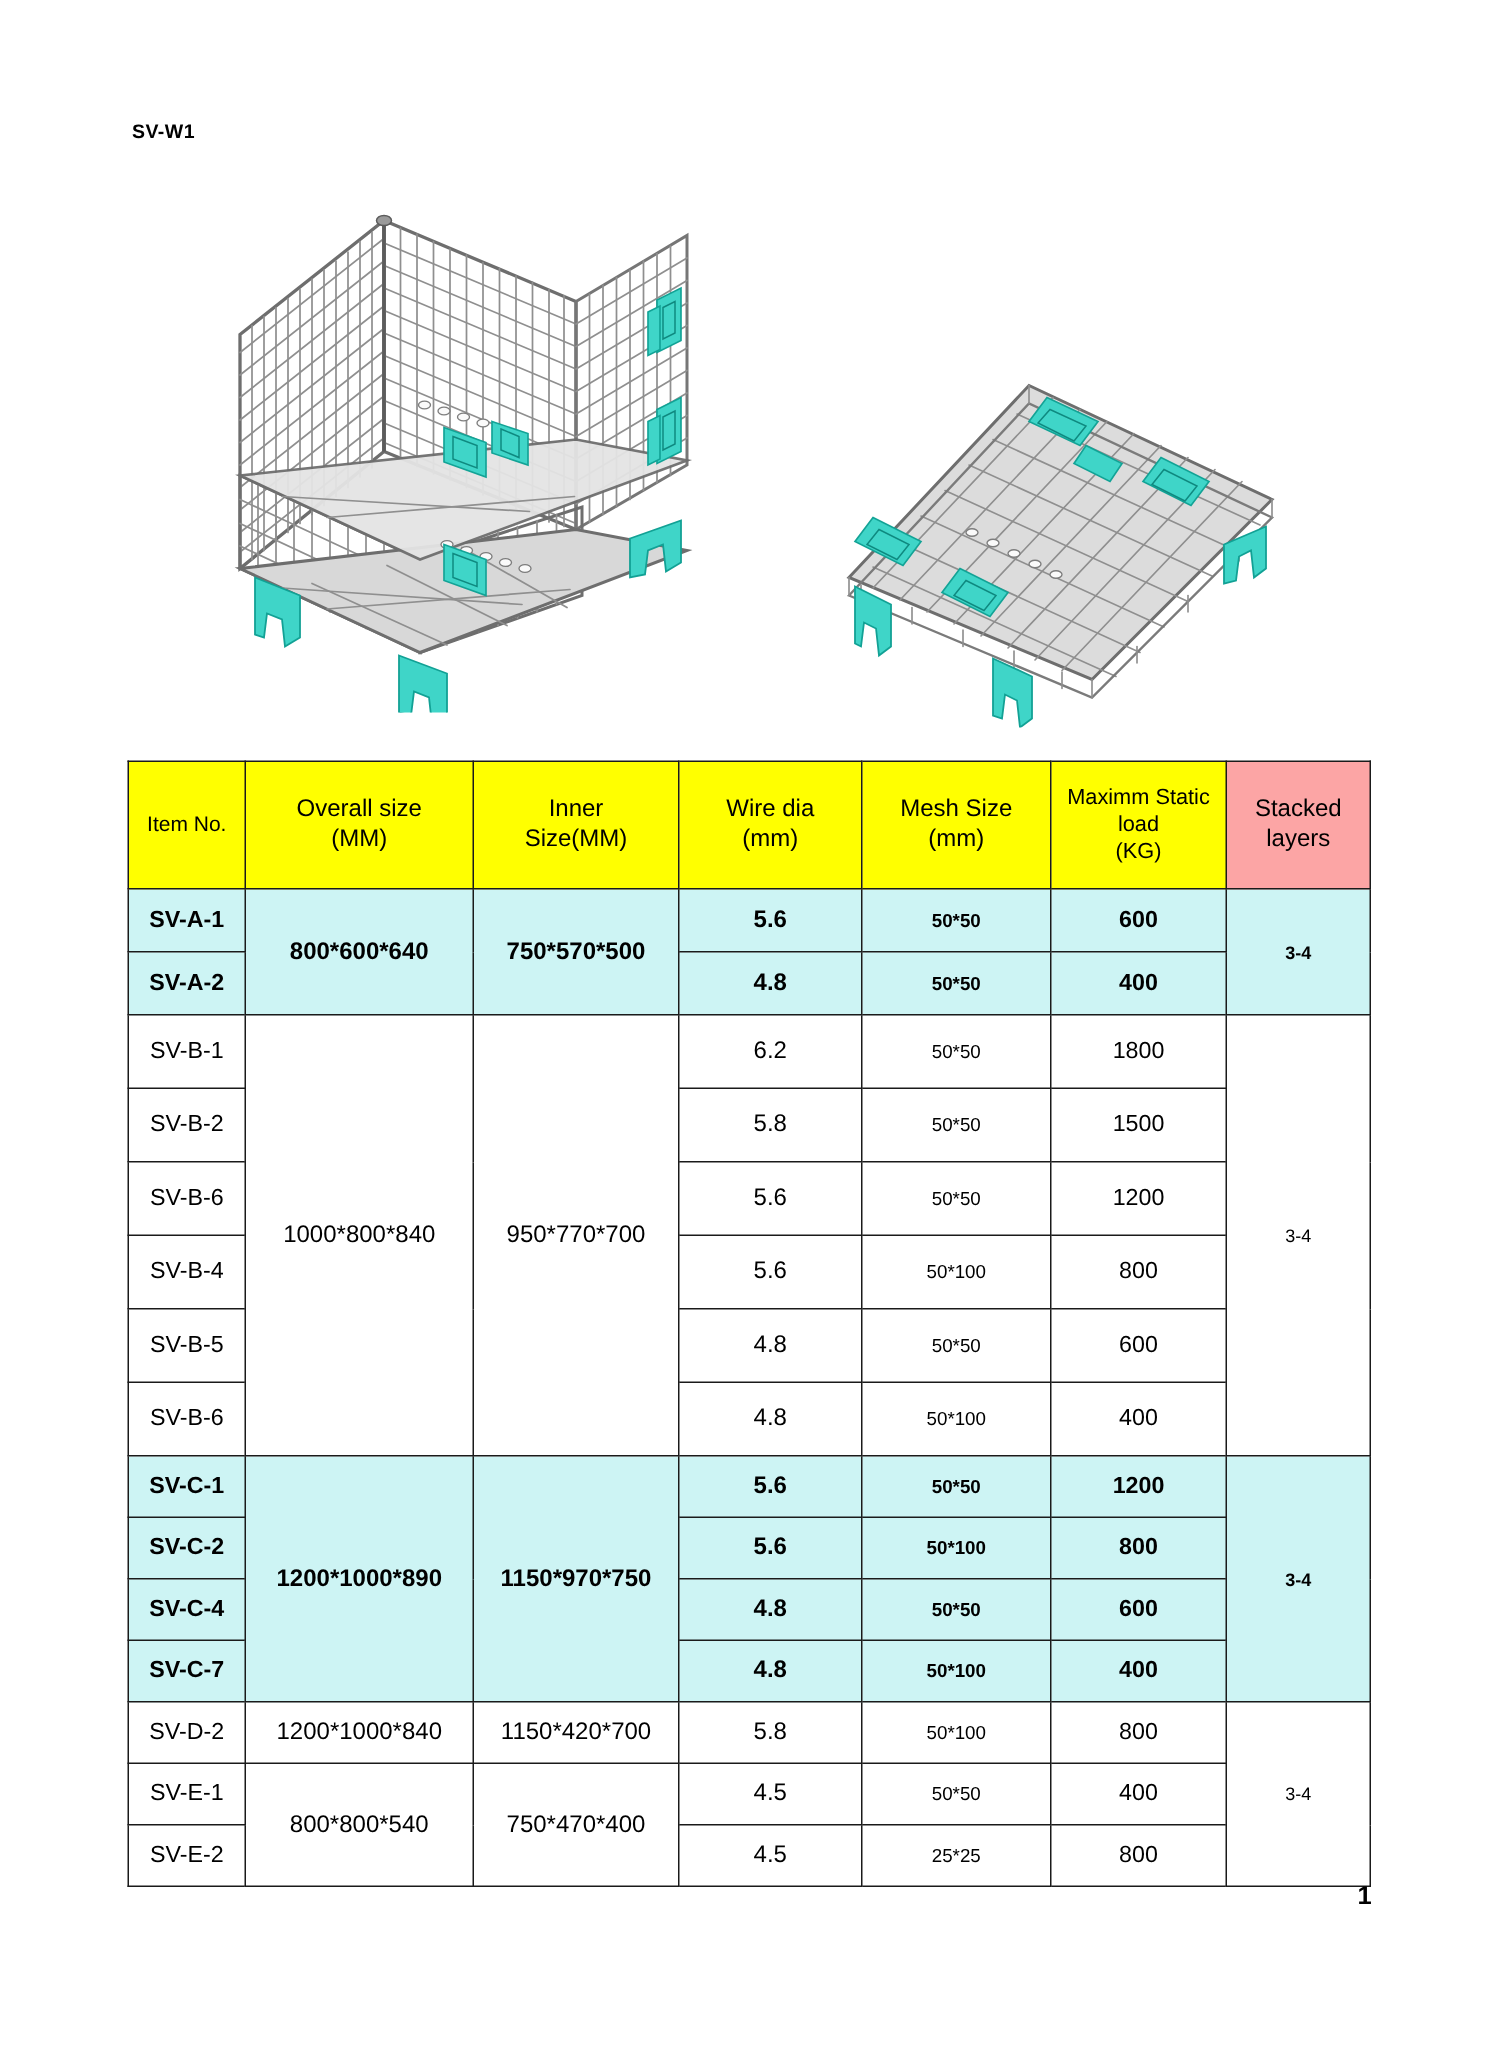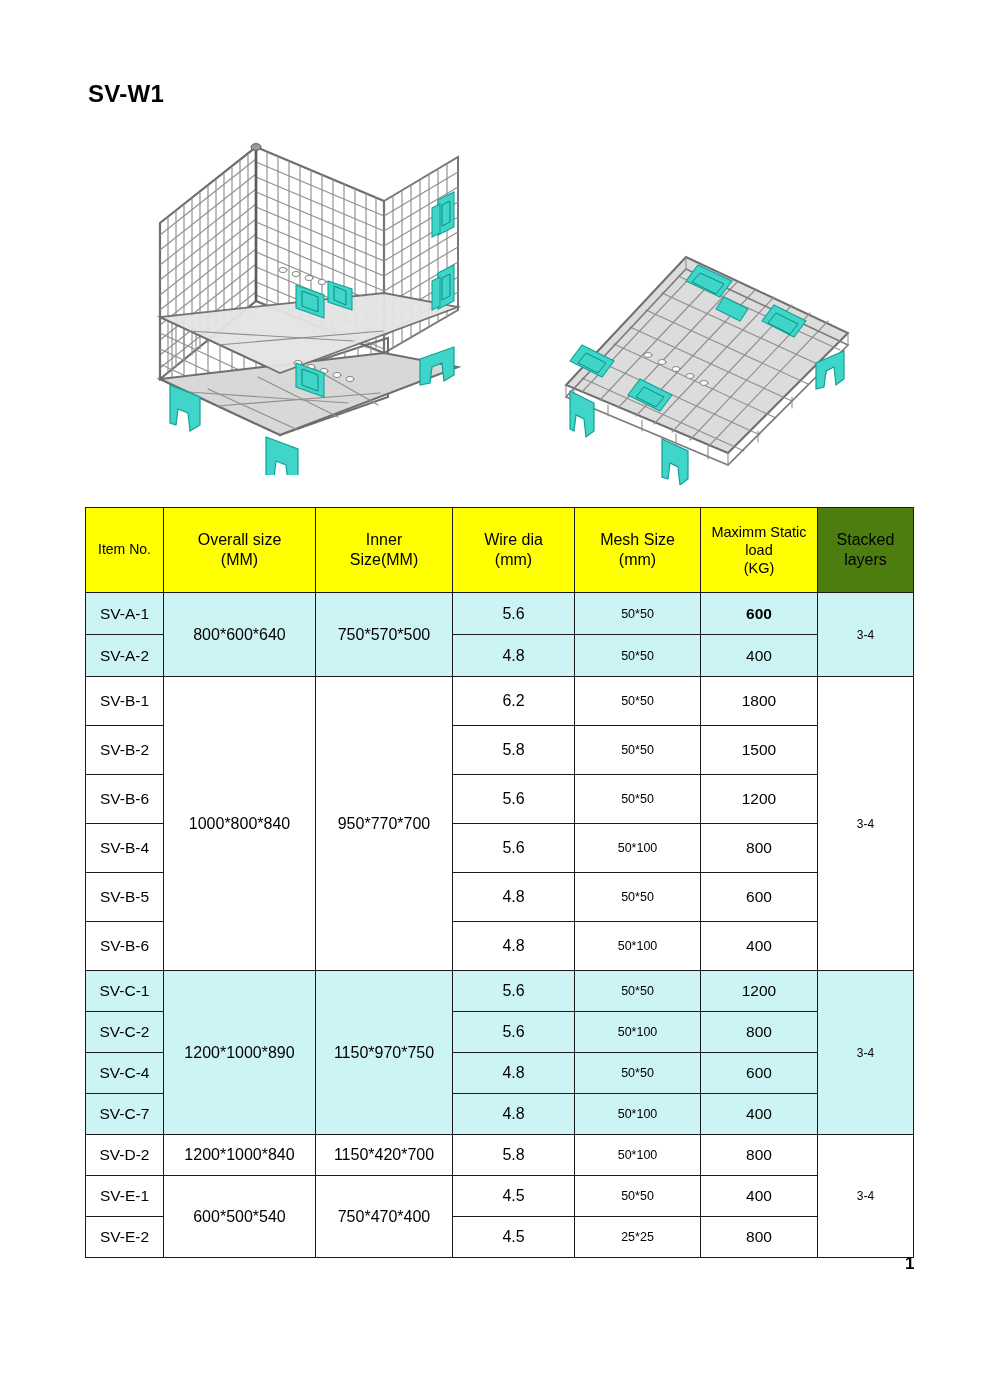--- a/index.html
+++ b/index.html
@@ -14,21 +14,21 @@
     font-family: "Liberation Sans", sans-serif;
     color: #000000;
     overflow: hidden;
   }
 
   
   .page-title {
     position: absolute;
     left: 88px;
     top: 80px;
-    font-size: 24px;
+    font-size: 13px;
     font-weight: bold;
     letter-spacing: 0.3px;
   }
 
   
   .figures {
     position: absolute;
     left: 0;
     top: 105px;
     width: 1000px;
@@ -76,26 +76,26 @@
     line-height: 1.25;
     font-size: 16px;
   }
   .spec-table thead th.hdr-item {
     font-size: 14px;
   }
   .spec-table thead th.hdr-maxload {
     font-size: 14.5px;
   }
   .spec-table thead th.hdr-stacked {
-    background: #4d7c0f;
+    background: #fca5a5;
     font-size: 16px;
   }
 
   
-  tr.hl td { background: #cdf4f4; }
+  tr.hl td { background: #cdf4f4; font-weight: bold; }
   td.cell-white { background: #ffffff; }
   td.cell-hl { background: #cdf4f4; }
 
   
   td.c-item     { font-size: 15.5px; height: 40px; }
   td.c-overall  { font-size: 16px; }
   td.c-inner    { font-size: 16px; }
   td.c-wire     { font-size: 16px; }
   td.c-mesh     { font-size: 12.5px; }
   td.c-load     { font-size: 15.5px; }
@@ -481,21 +481,21 @@
         <td class="c-item cell-white">SV-D-2</td>
         <td class="c-overall cell-white" rowspan="1">1200*1000*840</td>
         <td class="c-inner cell-white" rowspan="1">1150*420*700</td>
         <td class="c-wire cell-white">5.8</td>
         <td class="c-mesh cell-white">50*100</td>
         <td class="c-load cell-white">800</td>
         <td class="c-stack cell-white" rowspan="3">3-4</td>
       </tr>
       <tr class="r-e">
         <td class="c-item cell-white">SV-E-1</td>
-        <td class="c-overall cell-white" rowspan="2">600*500*540</td>
+        <td class="c-overall cell-white" rowspan="2">800*800*540</td>
         <td class="c-inner cell-white" rowspan="2">750*470*400</td>
         <td class="c-wire cell-white">4.5</td>
         <td class="c-mesh cell-white">50*50</td>
         <td class="c-load cell-white">400</td>
       </tr>
       <tr class="r-e">
         <td class="c-item cell-white">SV-E-2</td>
         <td class="c-wire cell-white">4.5</td>
         <td class="c-mesh cell-white">25*25</td>
         <td class="c-load cell-white">800</td>

